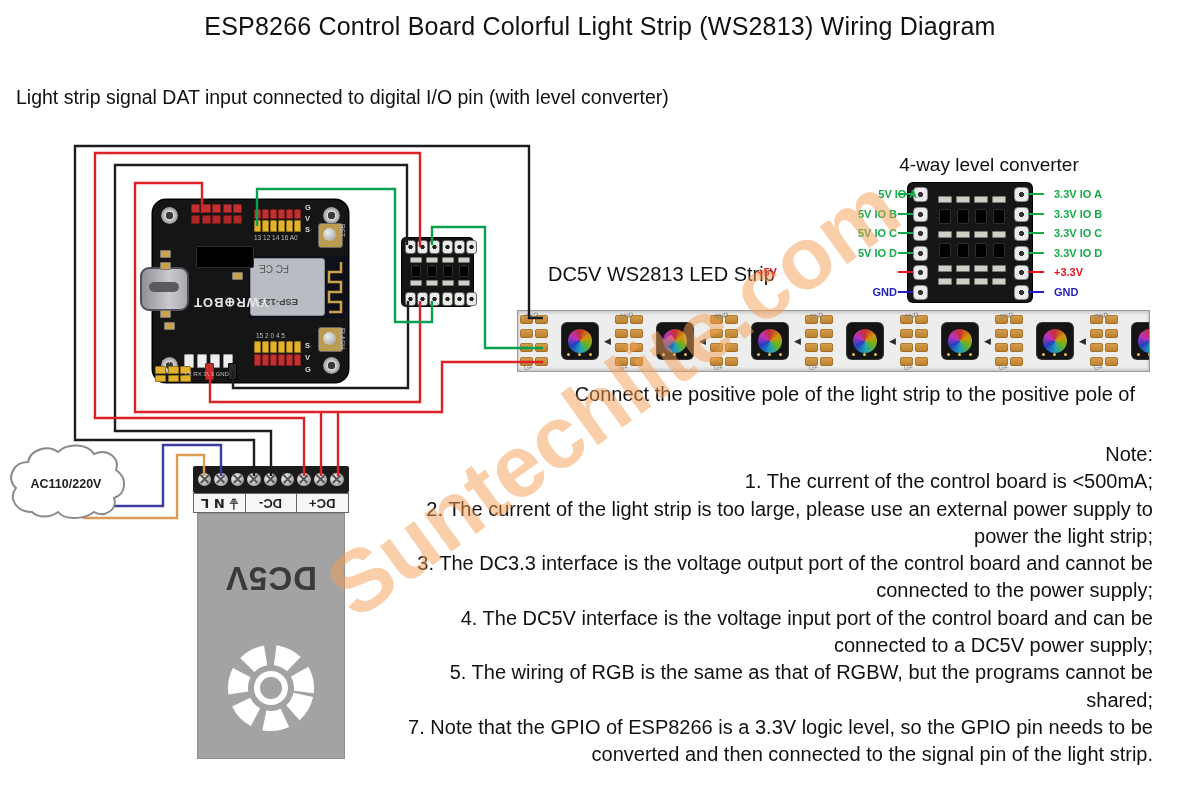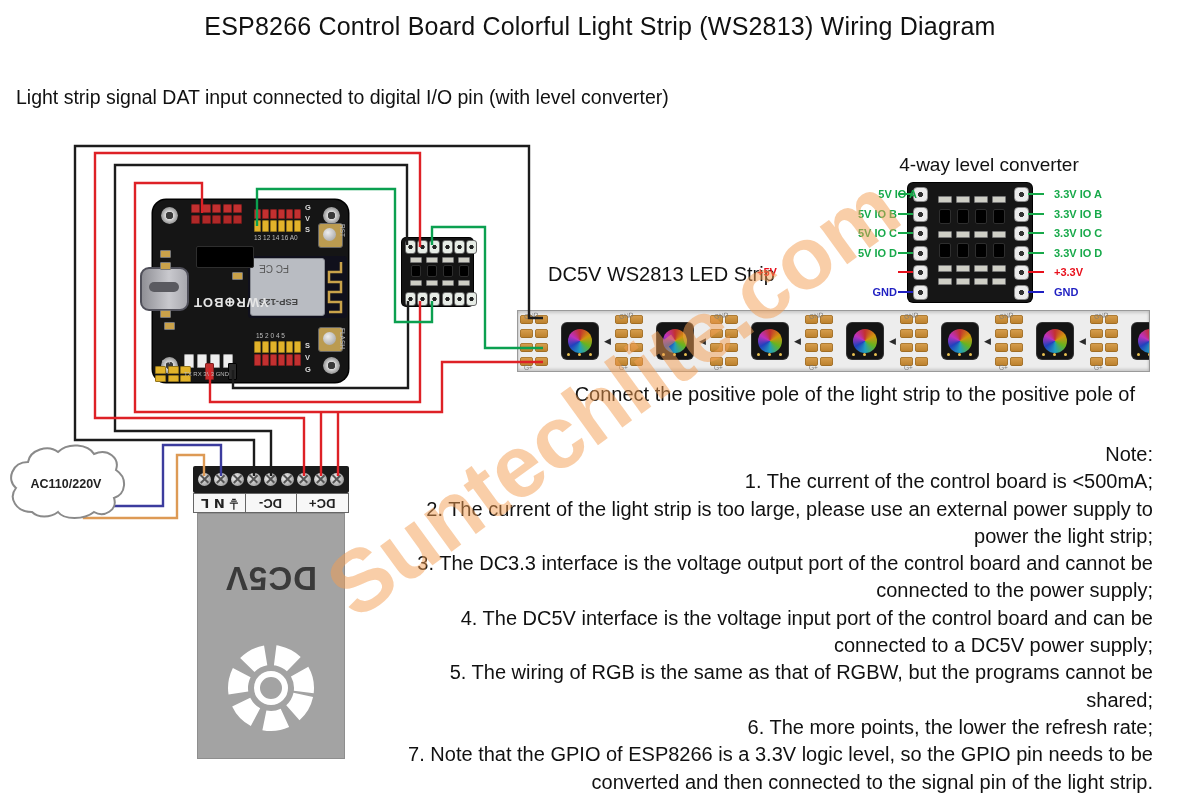--- a/index.html
+++ b/index.html
@@ -341,21 +341,20 @@
   <div id="connect-note" class="abs ni z20">
     <div>Connect the positive pole of the light strip to the positive pole of</div>
   </div>
   <div id="notes" class="abs ni z20">
     <div>Note:</div>
   <div>1. The current of the control board is &lt;500mA;</div>
       <div>2. The current of the light strip is too large, please use an external power supply to power the light strip;</div>
       <div>3. The DC3.3 interface is the voltage output port of the control board and cannot be connected to the power supply;</div>
       <div>4. The DC5V interface is the voltage input port of the control board and can be connected to a DC5V power supply;</div>
       <div>5. The wiring of RGB is the same as that of RGBW, but the programs cannot be shared;</div>
-      <div>6. The more points, the lower the refresh rate;</div>
       <div>7. Note that the GPIO of ESP8266 is a 3.3V logic level, so the GPIO pin needs to be converted and then connected to the signal pin of the light strip.</div>
     </div>
 
   <div id="watermark" class="abs ni">Suntechlite.com</div>
 <div class="clabel" style="position: absolute; left: 777px; top: 186px; width: 140px; text-align: right; color: rgb(23, 169, 74); z-index: 20;">5V IO A</div>
     <div class="cline" style="position: absolute; left: 898px; top: 193px; width: 15px; background: rgb(23, 169, 74); z-index: 12;"></div>
     <div class="cpad" style="position: absolute; left: 913px; top: 187px; z-index: 11;"></div>
     <div class="clabel" style="position: absolute; left: 757px; top: 205.6px; width: 140px; text-align: right; color: rgb(23, 169, 74); z-index: 20;">5V IO B</div>
     <div class="cline" style="position: absolute; left: 898px; top: 212.6px; width: 15px; background: rgb(23, 169, 74); z-index: 12;"></div>
     <div class="cpad" style="position: absolute; left: 913px; top: 206.6px; z-index: 11;"></div>

